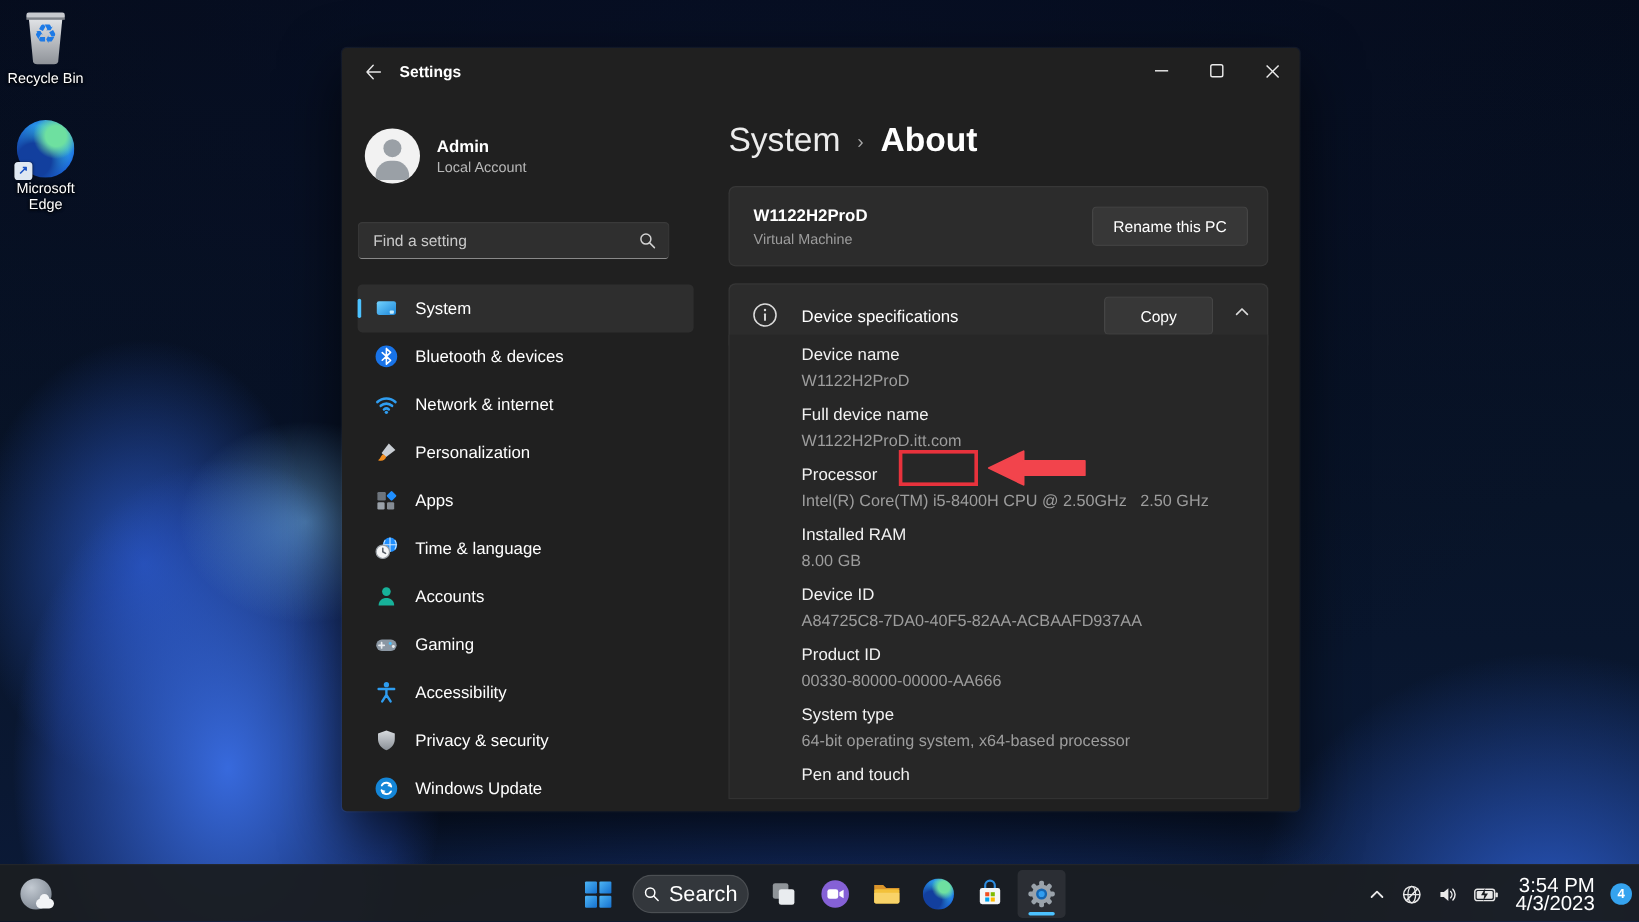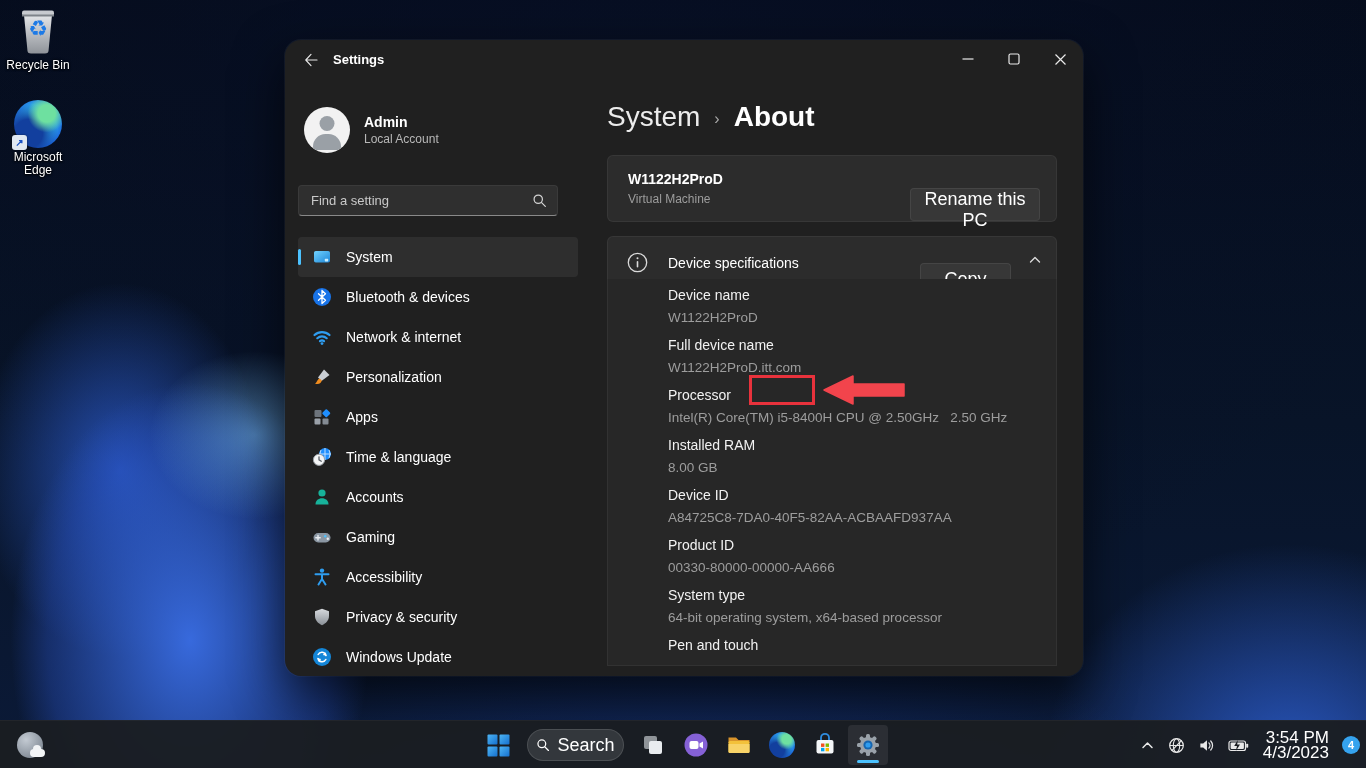--- a/index.html
+++ b/index.html
@@ -25,21 +25,21 @@
   .bin-wrap { width:46px; height:50px; position:relative; }
   .recycle-glyph { position:absolute; left:50%; top:45%; transform:translate(-50%,-50%); color:#1d7ae6; font-size:22px; line-height:22px; }
   .edge-ball { width:48px; height:48px; border-radius:50%;
     background: radial-gradient(circle at 68% 28%, #6ee0a0 0 18%, transparent 40%),
                 radial-gradient(circle at 30% 70%, #123f9e 0 30%, transparent 62%),
                 radial-gradient(circle at 50% 45%, #35c1f1 0 35%, #1e6fe0 70%, #0f5bd7 100%);
     position:relative; }
   .shortcut-ovl { position:absolute; left:-2px; bottom:-2px; width:15px; height:15px; background:#dfe8f2; border-radius:3px; color:#1a52c4; font-size:10px; font-weight:bold; line-height:15px; text-align:center; box-shadow:0 0 2px rgba(0,0,0,.6); }
 
   
-  .window { position:absolute; left:285px; top:40px; width:798px; height:636px; background:#202020; border-radius:16px; box-shadow:0 18px 50px rgba(0,0,0,.65), 0 0 0 1px rgba(255,255,255,.06); overflow:hidden; }
+  .window { position:absolute; left:285px; top:40px; width:798px; height:636px; background:#202020; border-radius:4px; box-shadow:0 18px 50px rgba(0,0,0,.65), 0 0 0 1px rgba(255,255,255,.06); overflow:hidden; }
   .titlebar { position:absolute; top:0; left:0; right:0; height:40px; }
   .back-btn { position:absolute; left:10px; top:5px; width:32px; height:30px; display:flex; align-items:center; justify-content:center; border-radius:4px; cursor:pointer; }
   .win-title { position:absolute; left:48px; top:12px; font-size:13px; color:#fff; font-weight:600; }
   .win-controls { position:absolute; right:0; top:0; display:flex; }
   .wc { width:46px; height:38px; display:flex; align-items:center; justify-content:center; cursor:pointer; }
 
   
   .account { position:absolute; left:19px; top:67px; display:flex; align-items:center; gap:14px; cursor:pointer; }
   .avatar { width:46px; height:46px; border-radius:50%; background:#f2f2f2; position:relative; overflow:hidden; }
   .avatar .head { position:absolute; left:50%; top:9px; transform:translateX(-50%); width:15px; height:15px; border-radius:50%; background:#9aa0a6; }
@@ -61,21 +61,21 @@
   .content { position:absolute; left:322px; top:0; width:452px; height:636px; }
   .breadcrumb { position:absolute; top:61px; left:0; font-size:28px; color:#fff; display:flex; align-items:center; gap:14px; }
   .bc-parent { font-weight:400; color:#ececec; cursor:pointer; }
   .bc-sep { font-size:16px; color:#a8a8a8; padding-top:4px; }
   .bc-current { font-weight:700; }
 
   .card { position:absolute; left:0; width:450px; background:#2c2c2c; border:1px solid rgba(255,255,255,.055); border-radius:6px; }
   .pc-card { top:115px; height:67px; }
   .pc-name { position:absolute; left:20px; top:15px; font-size:14px; font-weight:600; color:#fff; }
   .pc-sub { position:absolute; left:20px; top:36px; font-size:12px; color:#9d9d9d; }
-  .btn { background:#373737; border:1px solid #454545; border-bottom-color:#404040; border-radius:4px; color:#fff; font-size:18px; font-family:"Liberation Sans",sans-serif; cursor:pointer;margin-top:16px; }
+  .btn { background:#373737; border:1px solid #454545; border-bottom-color:#404040; border-radius:4px; color:#fff; font-size:13px; font-family:"Liberation Sans",sans-serif; cursor:pointer; }
   .rename-btn { position:absolute; right:16px; top:16px; width:130px; height:33px; }
   .spec-header { top:196px; height:52px; border-radius:6px 6px 0 0; }
   .info-ic { position:absolute; left:19px; top:15px; }
   .spec-title { position:absolute; left:60px; top:18px; font-size:14px; color:#fff; }
   .copy-btn { position:absolute; right:45px; top:10px; width:91px; height:32px; }
   .chev-up { position:absolute; right:14px; top:16px; cursor:pointer; }
   .spec-body { top:239px; height:387px; background:#272727; border-top:none; border-radius:0; }
   .spec-row { height:50px; padding:5px 0 0 60px; }
   .spec-label { font-size:14px; color:#f2f2f2; line-height:22px; }
   .spec-value { font-size:13.5px; color:#9d9d9d; line-height:24px; white-space:pre-wrap; }

